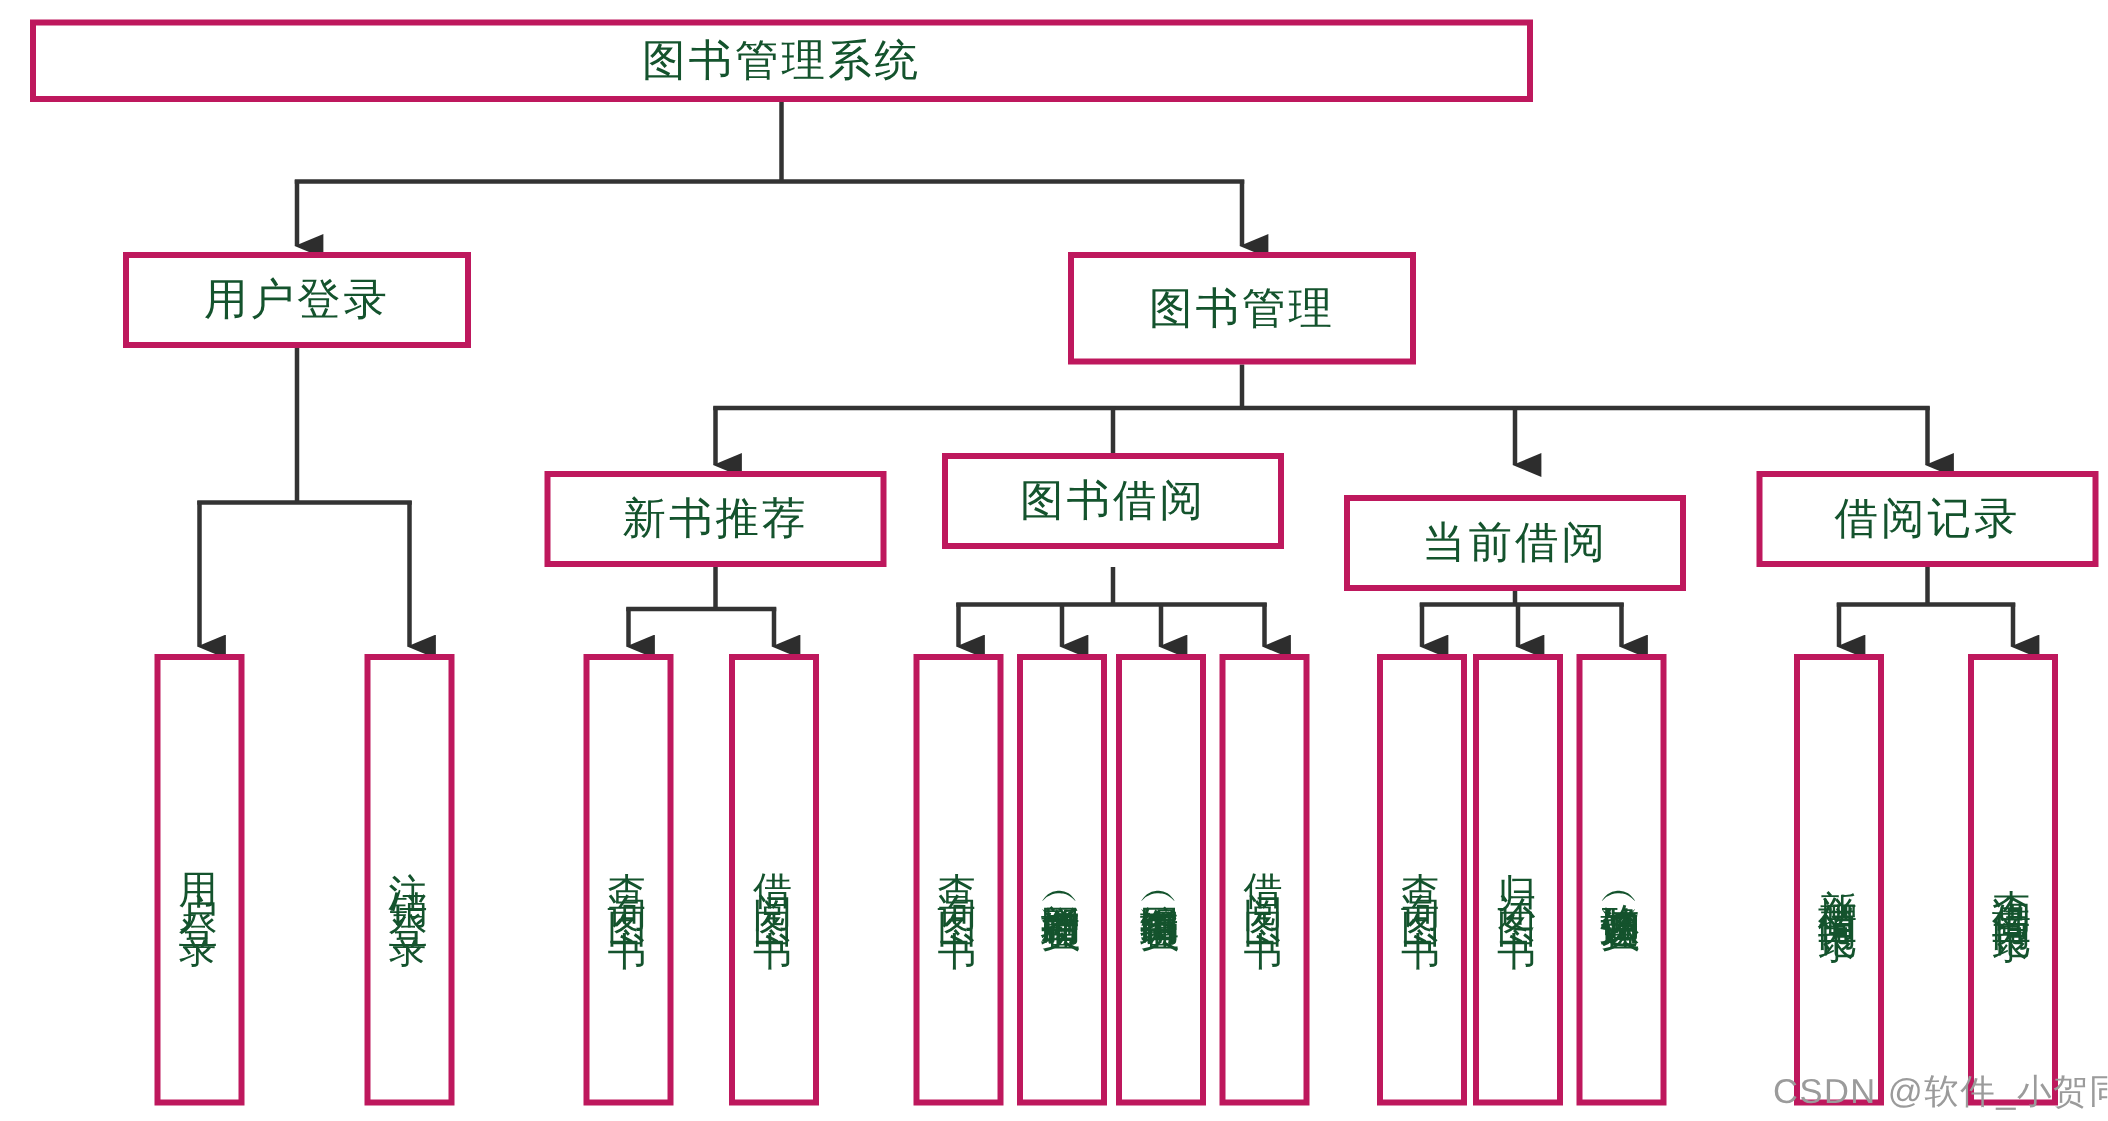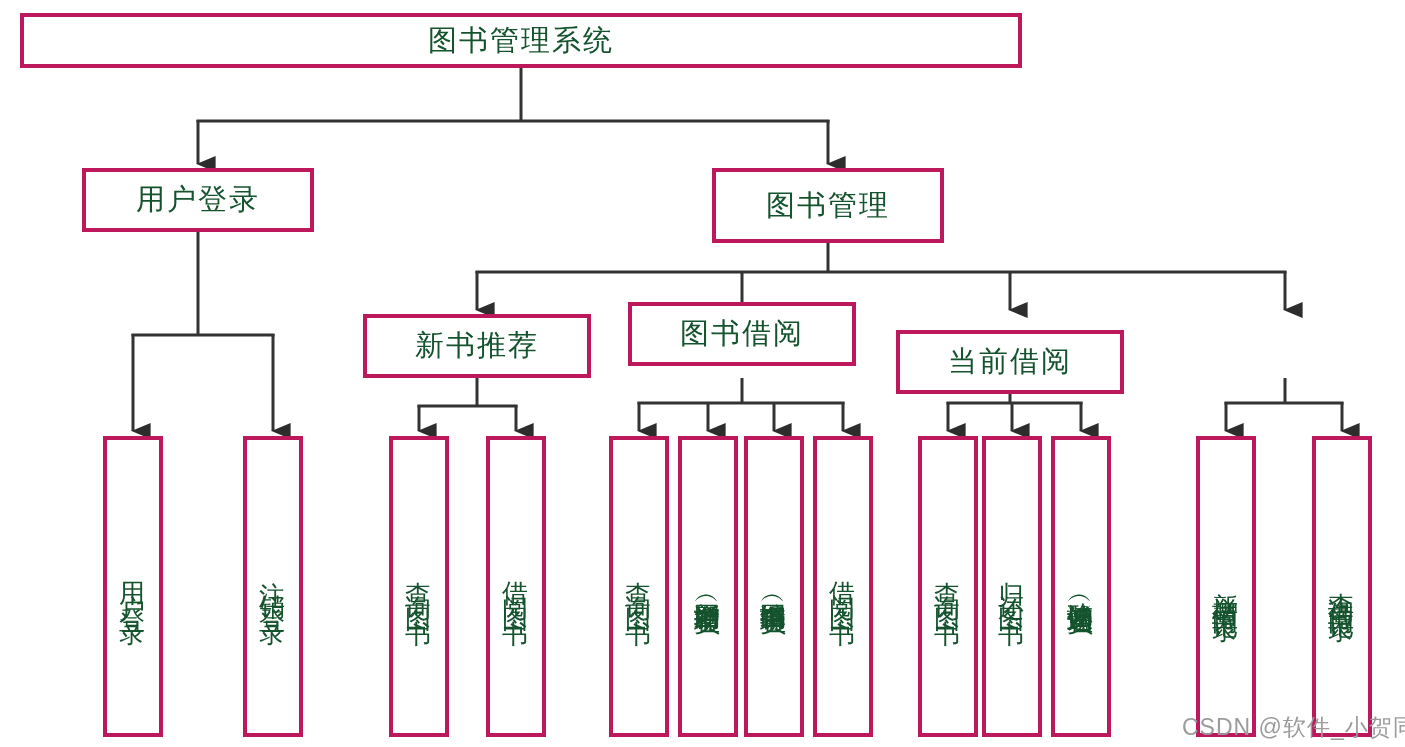--- a/index.html
+++ b/index.html
@@ -112,20 +112,21 @@
   </svg>
 
   <div id="n-root" class="node hbox">图书管理系统</div>
 
   <div id="n-user-login" class="node hbox">用户登录</div>
   <div id="n-book-mgmt" class="node hbox">图书管理</div>
 
   <div id="n-new-book" class="node hbox">新书推荐</div>
   <div id="n-book-borrow" class="node hbox">图书借阅</div>
   <div id="n-current-borrow" class="node hbox">当前借阅</div>
+  <div id="n-borrow-records" class="node hbox">借阅记录</div>
 
   <div id="v-a1" class="node vbox ls-wide">用户登录</div>
   <div id="v-a2" class="node vbox ls-wide">注销登录</div>
 
   <div id="v-b1" class="node vbox ls-wide">查询图书</div>
   <div id="v-b2" class="node vbox ls-wide">借阅图书</div>
 
   <div id="v-c1" class="node vbox ls-wide">查询图书</div>
   <div id="v-c2" class="node vbox ls-tight">新增图书（管理员）</div>
   <div id="v-c3" class="node vbox ls-tight">编辑图书（管理员）</div>

